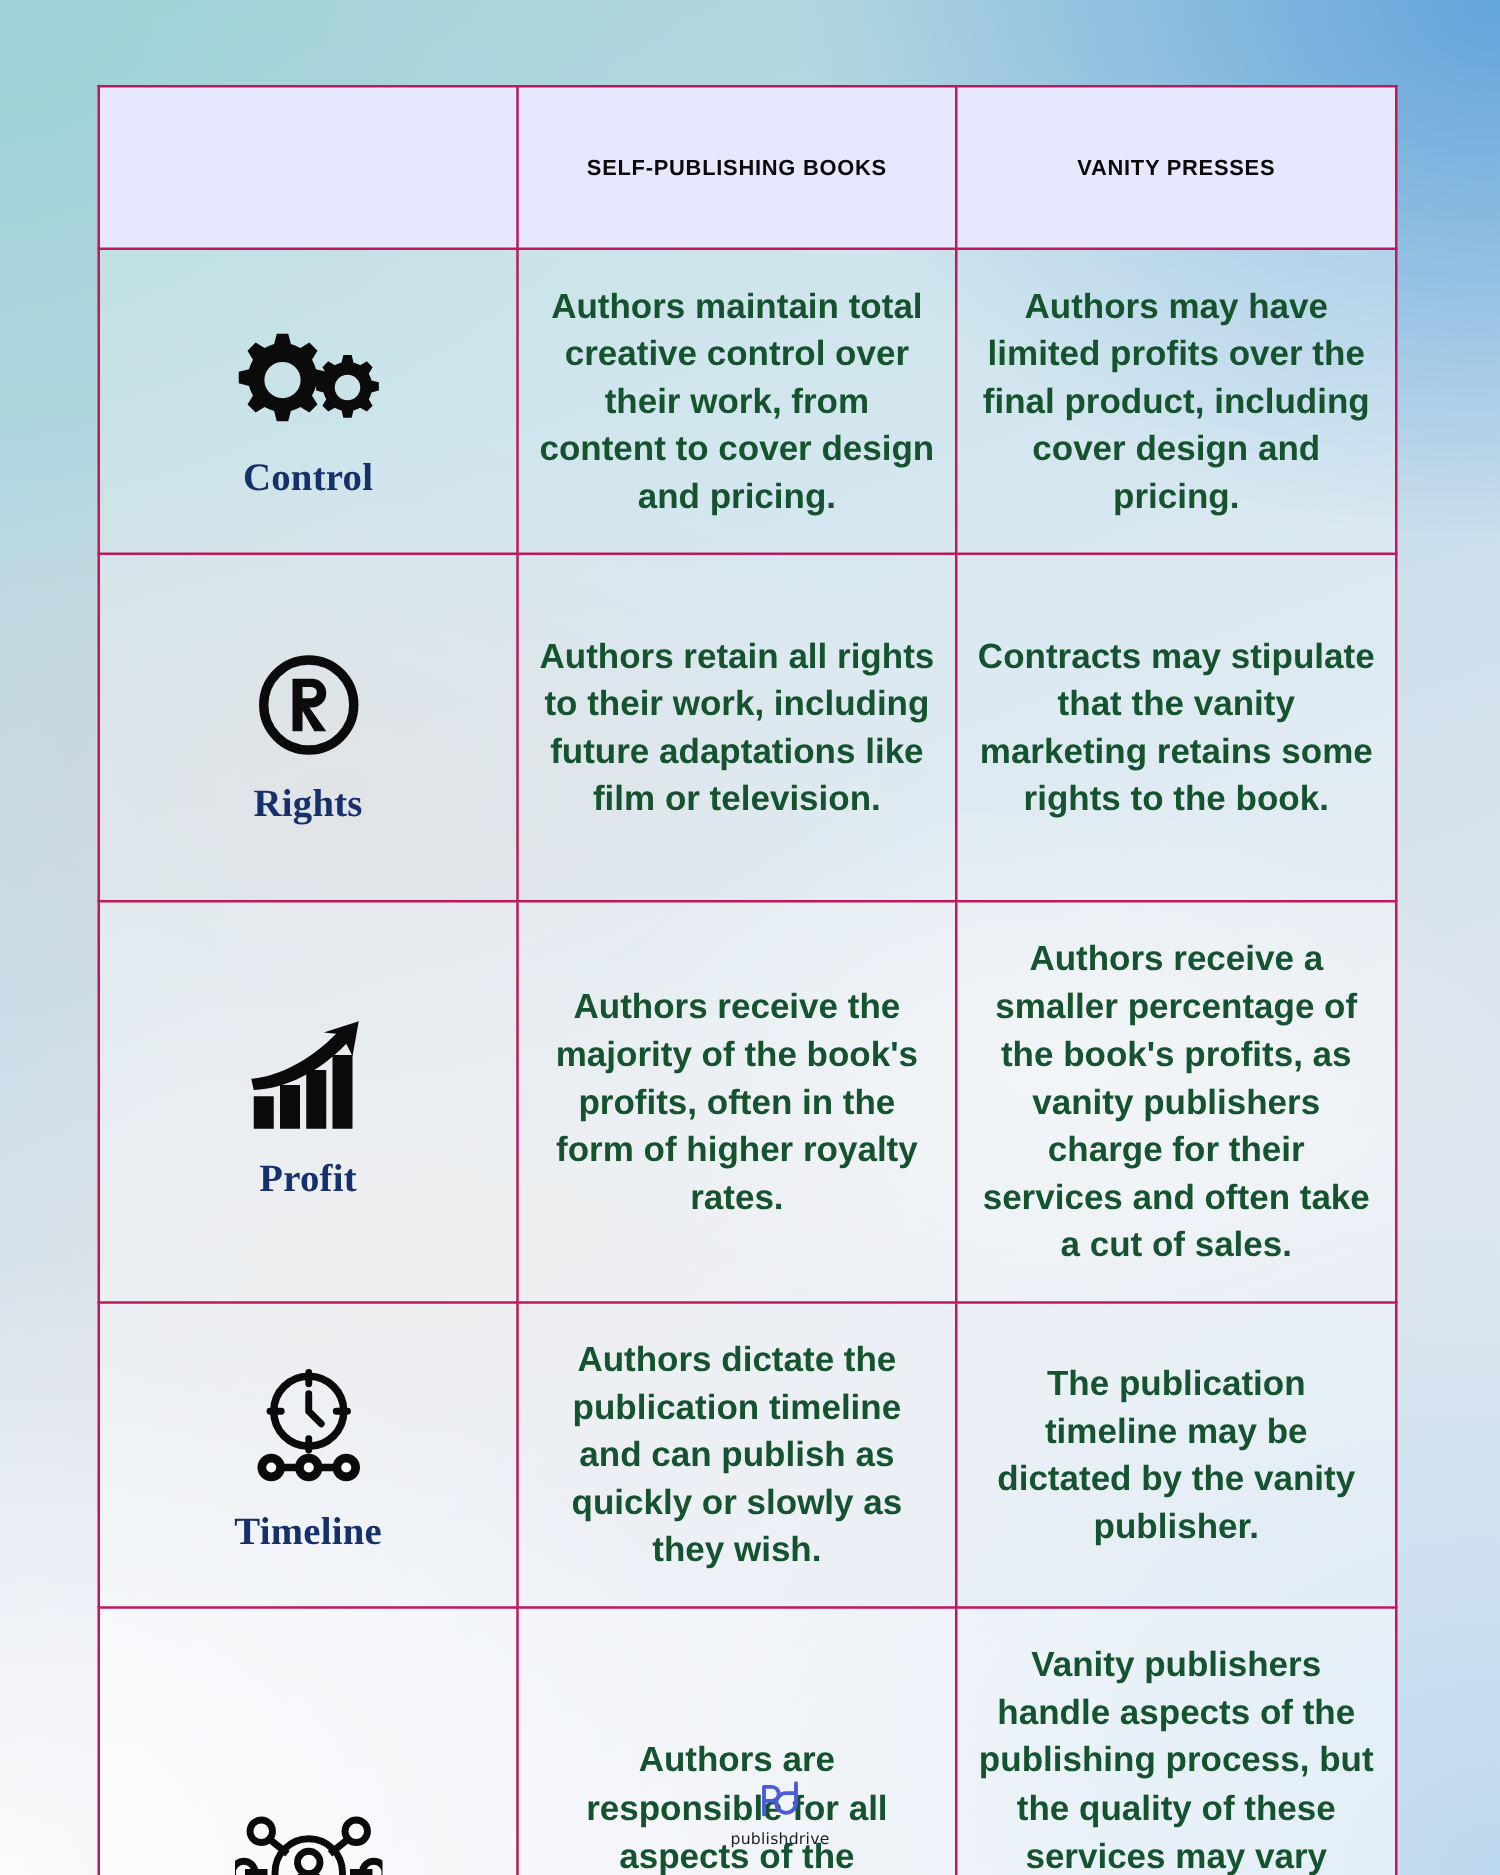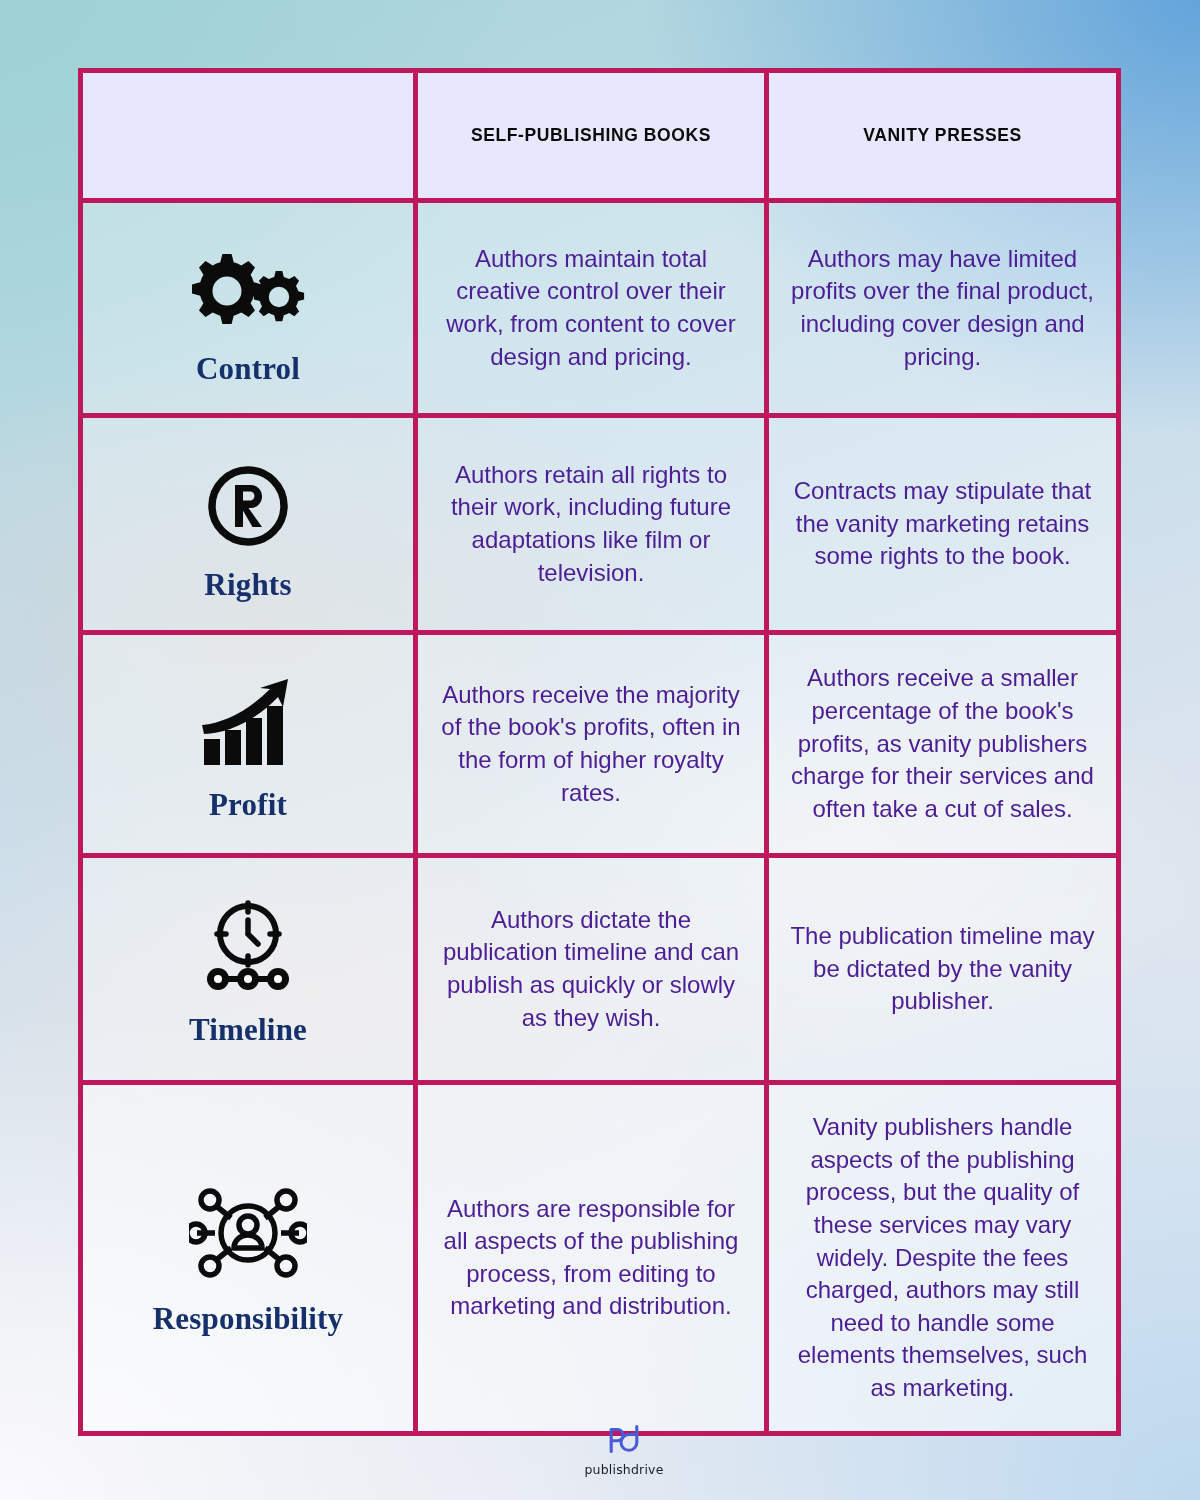--- a/index.html
+++ b/index.html
@@ -44,21 +44,21 @@
     width: 1038px;
     height: 1324px;
   }
   table.compare {
     width: 100%;
     height: 100%;
     border-collapse: collapse;
     table-layout: fixed;
   }
   table.compare td, table.compare th {
-    border: 5px solid #be185d;
+    border: 2px solid #be185d;
     vertical-align: middle;
     padding: 26px 16px;
   }
 
   col.c-label { width: 335px; }
   col.c-a { width: 351px; }
   col.c-b { width: 352px; }
 
   
   tr.head th {
@@ -95,29 +95,29 @@
     font-weight: bold;
     font-size: 31px;
     color: #16306b;
     margin-top: 18px;
     letter-spacing: 0.2px;
   }
 
   td.text-cell {
     text-align: center;
     font-family: "Liberation Sans", sans-serif;
-    font-weight: normal;
-    font-size: 24px;
+    font-weight: bold;
+    font-size: 28px;
     line-height: 1.36;
-    color: #4c1d95;
+    color: #14532d;
   }
 
   
   tr.row-1 td { height: 213px; }
-  tr.row-2 td { height: 217px; }
+  tr.row-2 td { height: 278px; }
   tr.row-3 td { height: 223px; }
   tr.row-4 td { height: 227px; }
   tr.row-5 td { height: 314px; text-align: center; }
 
   
   #brand {
     position: absolute;
     left: 0;
     right: 0;
     top: 1424px;

